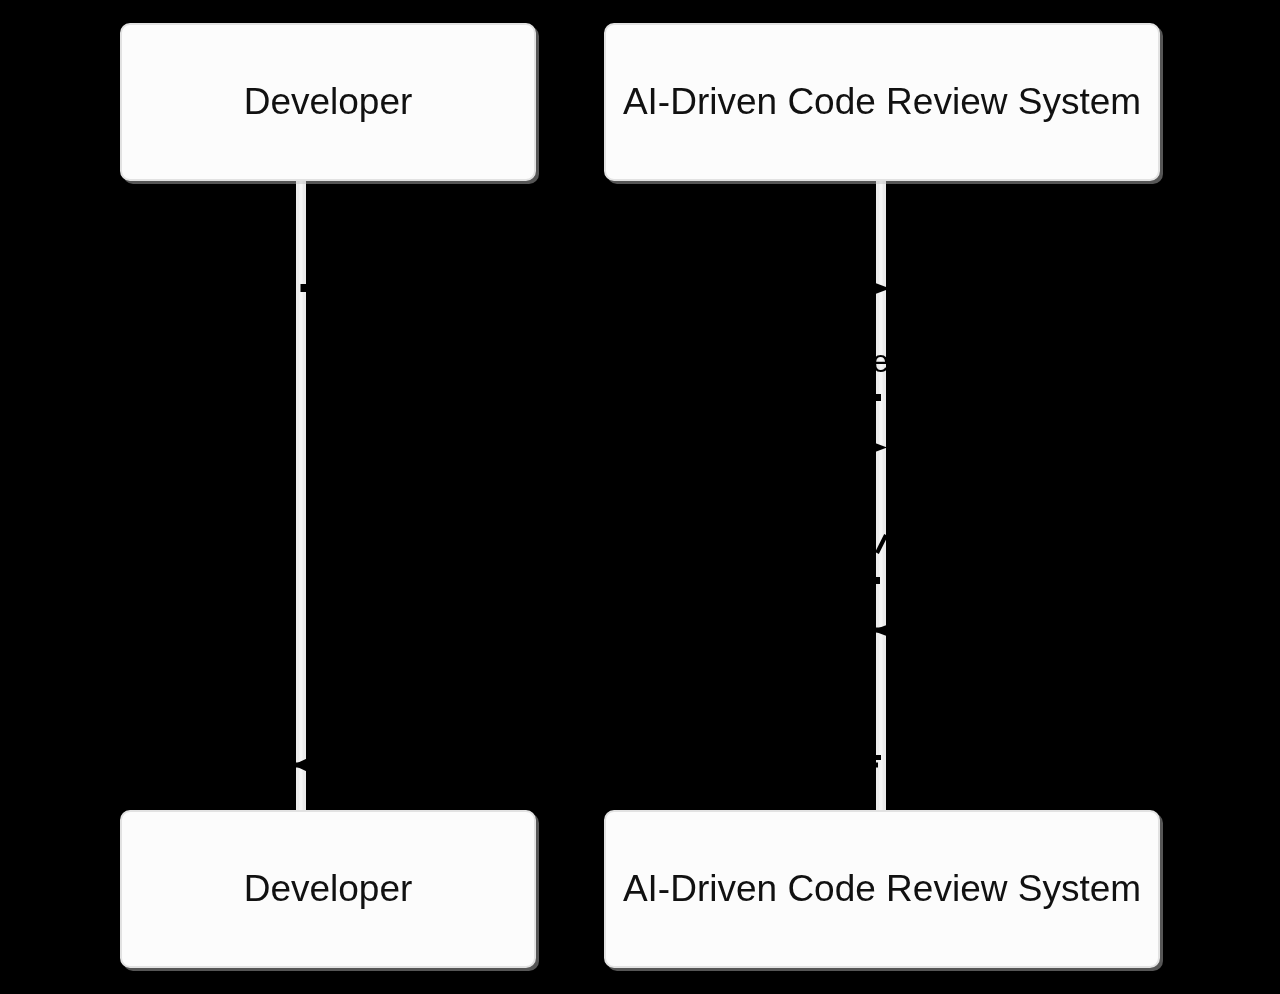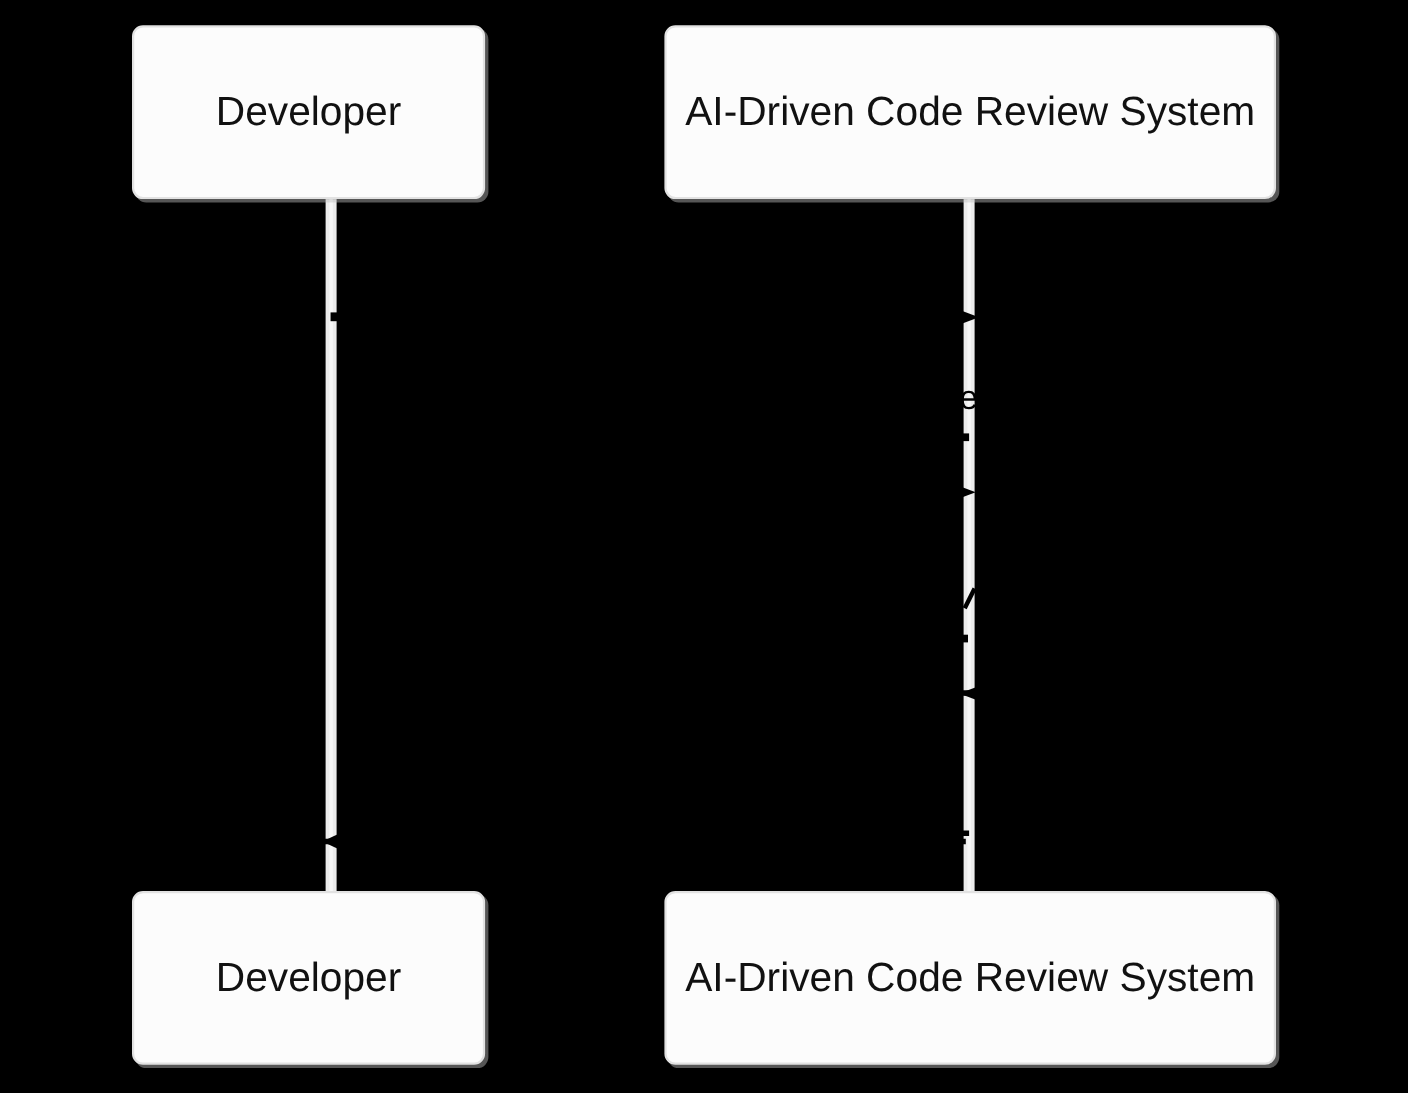--- a/index.html
+++ b/index.html
@@ -25,21 +25,21 @@
     display: flex;
     align-items: center;
     justify-content: center;
     color: #111111;
     font-size: 37px;
     white-space: nowrap;
     z-index: 2;
   }
   .box-top    { top: 23px;  height: 158px; }
   .box-bottom { top: 810px; height: 158px; }
-  .box-left   { left: 120px; width: 321px; }
+  .box-left   { left: 120px; width: 416px; }
   .box-right  { left: 604px; width: 556px; justify-content: center; }
   #overlay {
     position: absolute;
     left: 0; top: 0;
     z-index: 1;
   }
 </style>
 </head>
 <body>
 

